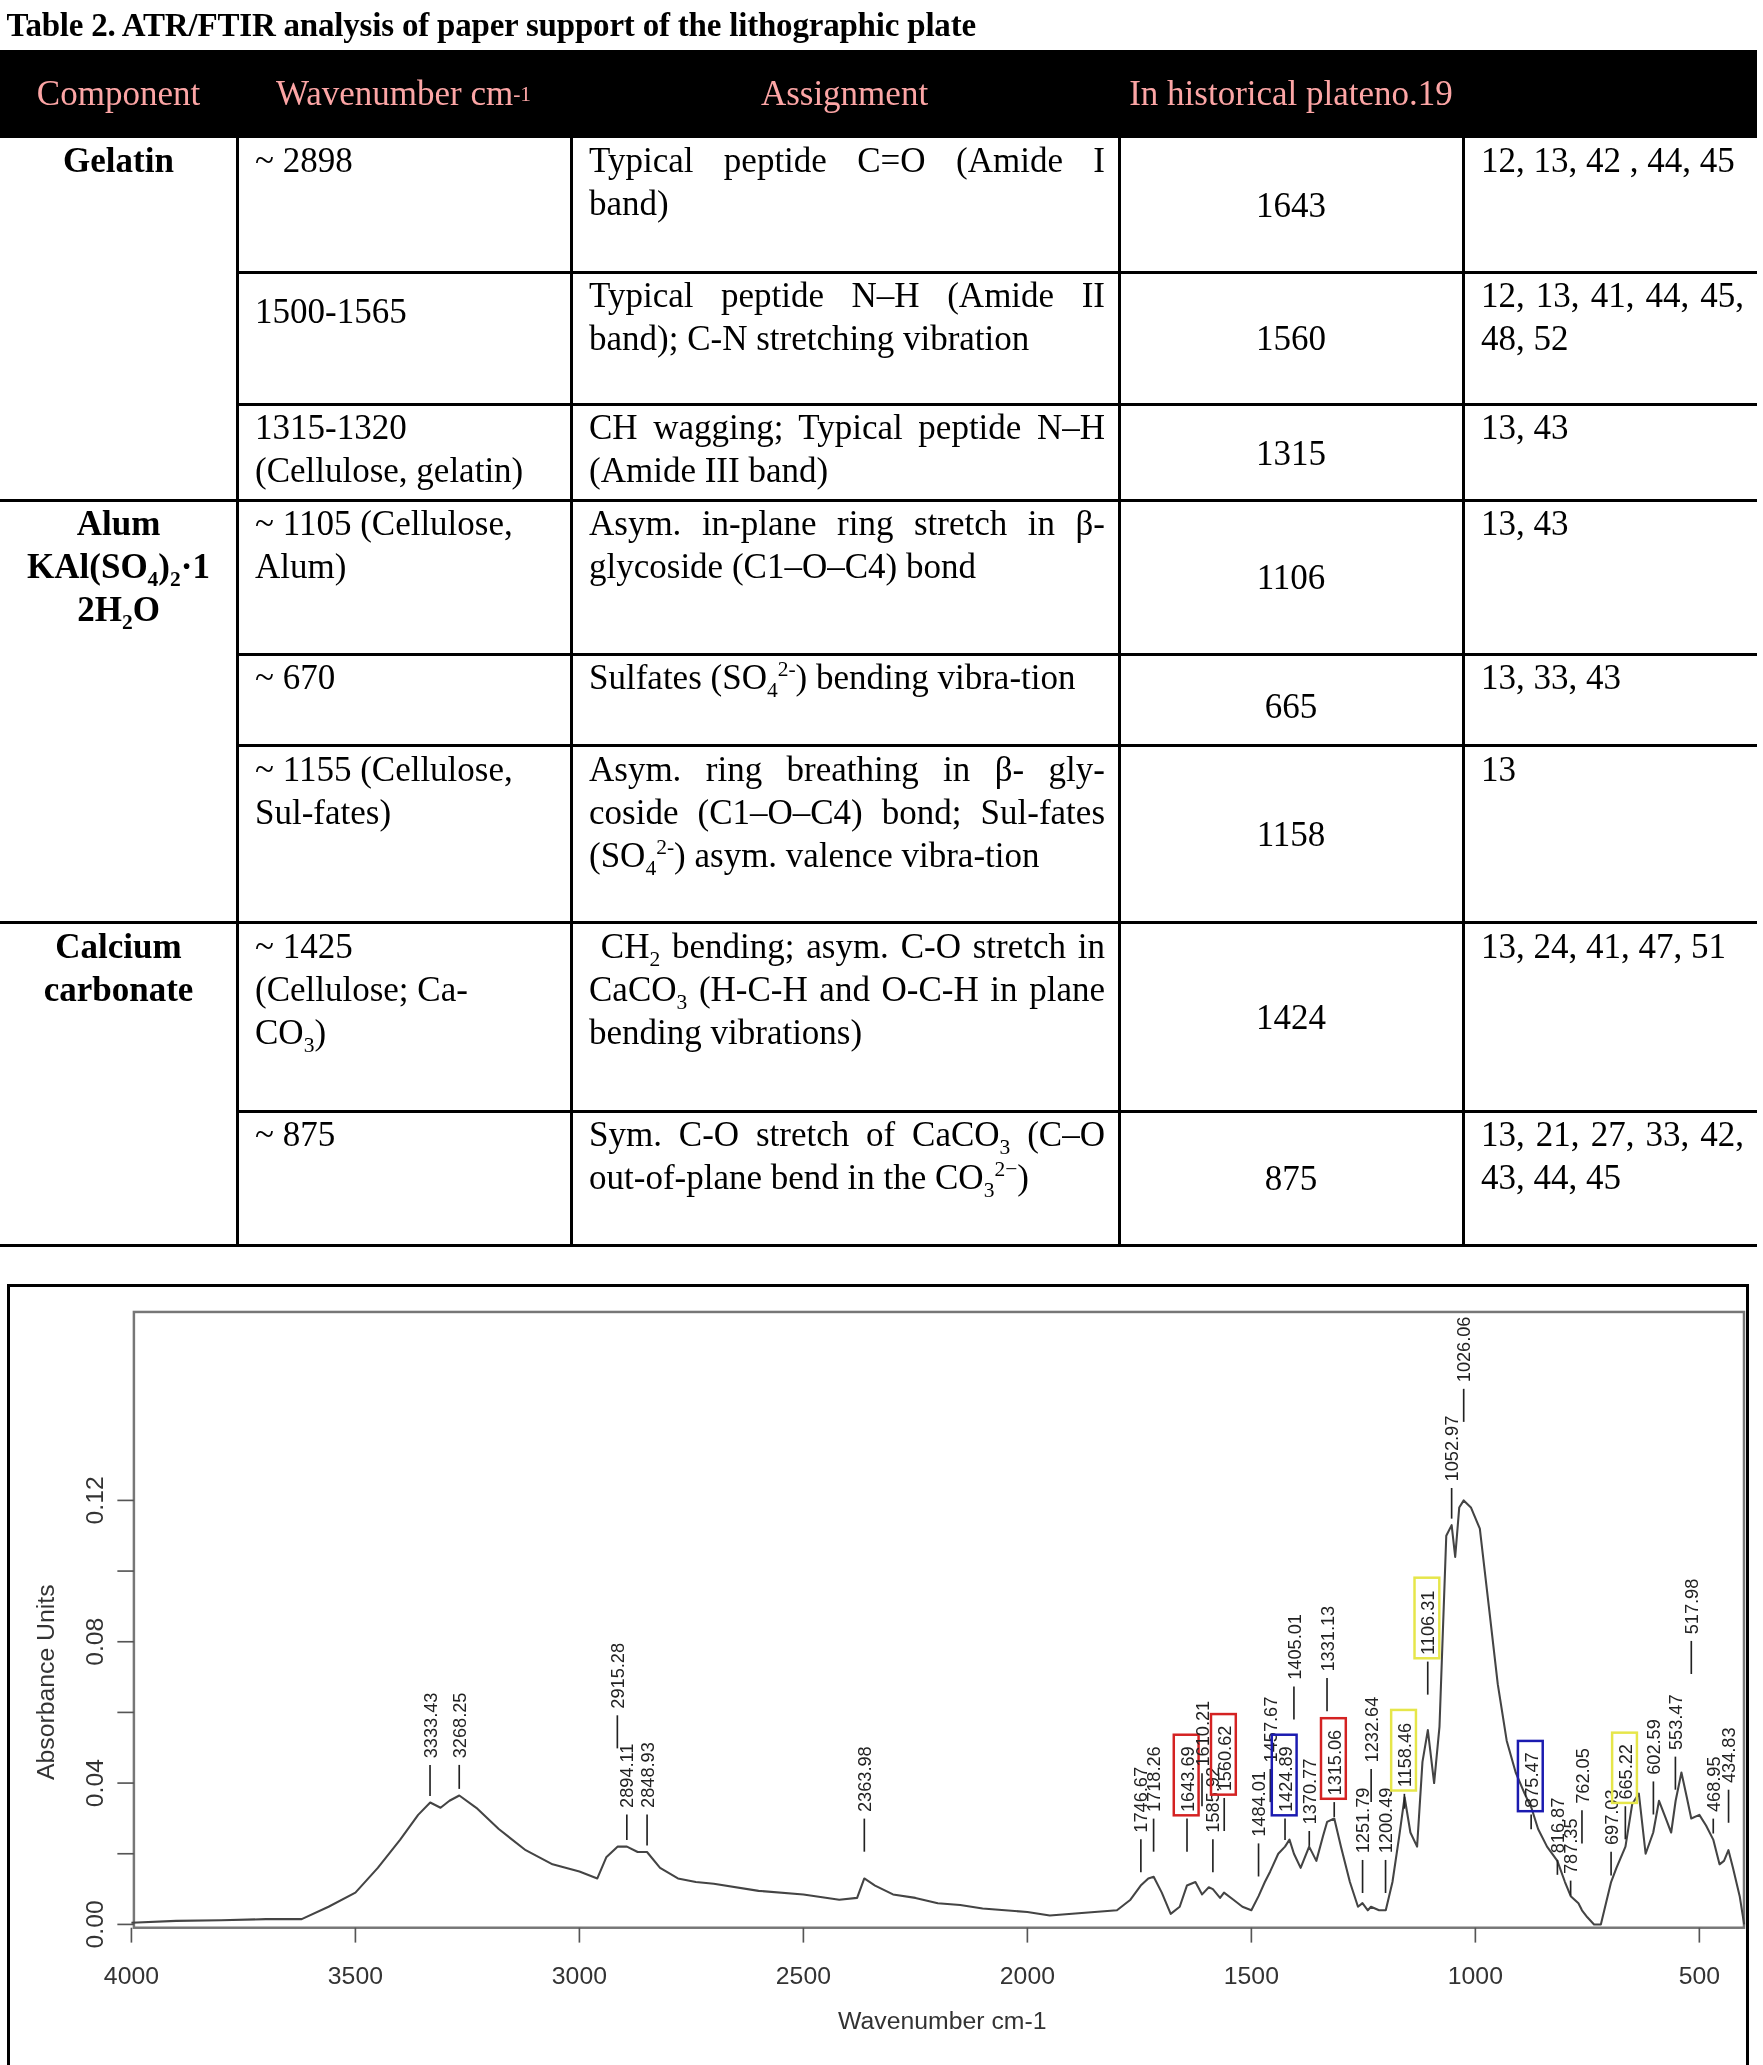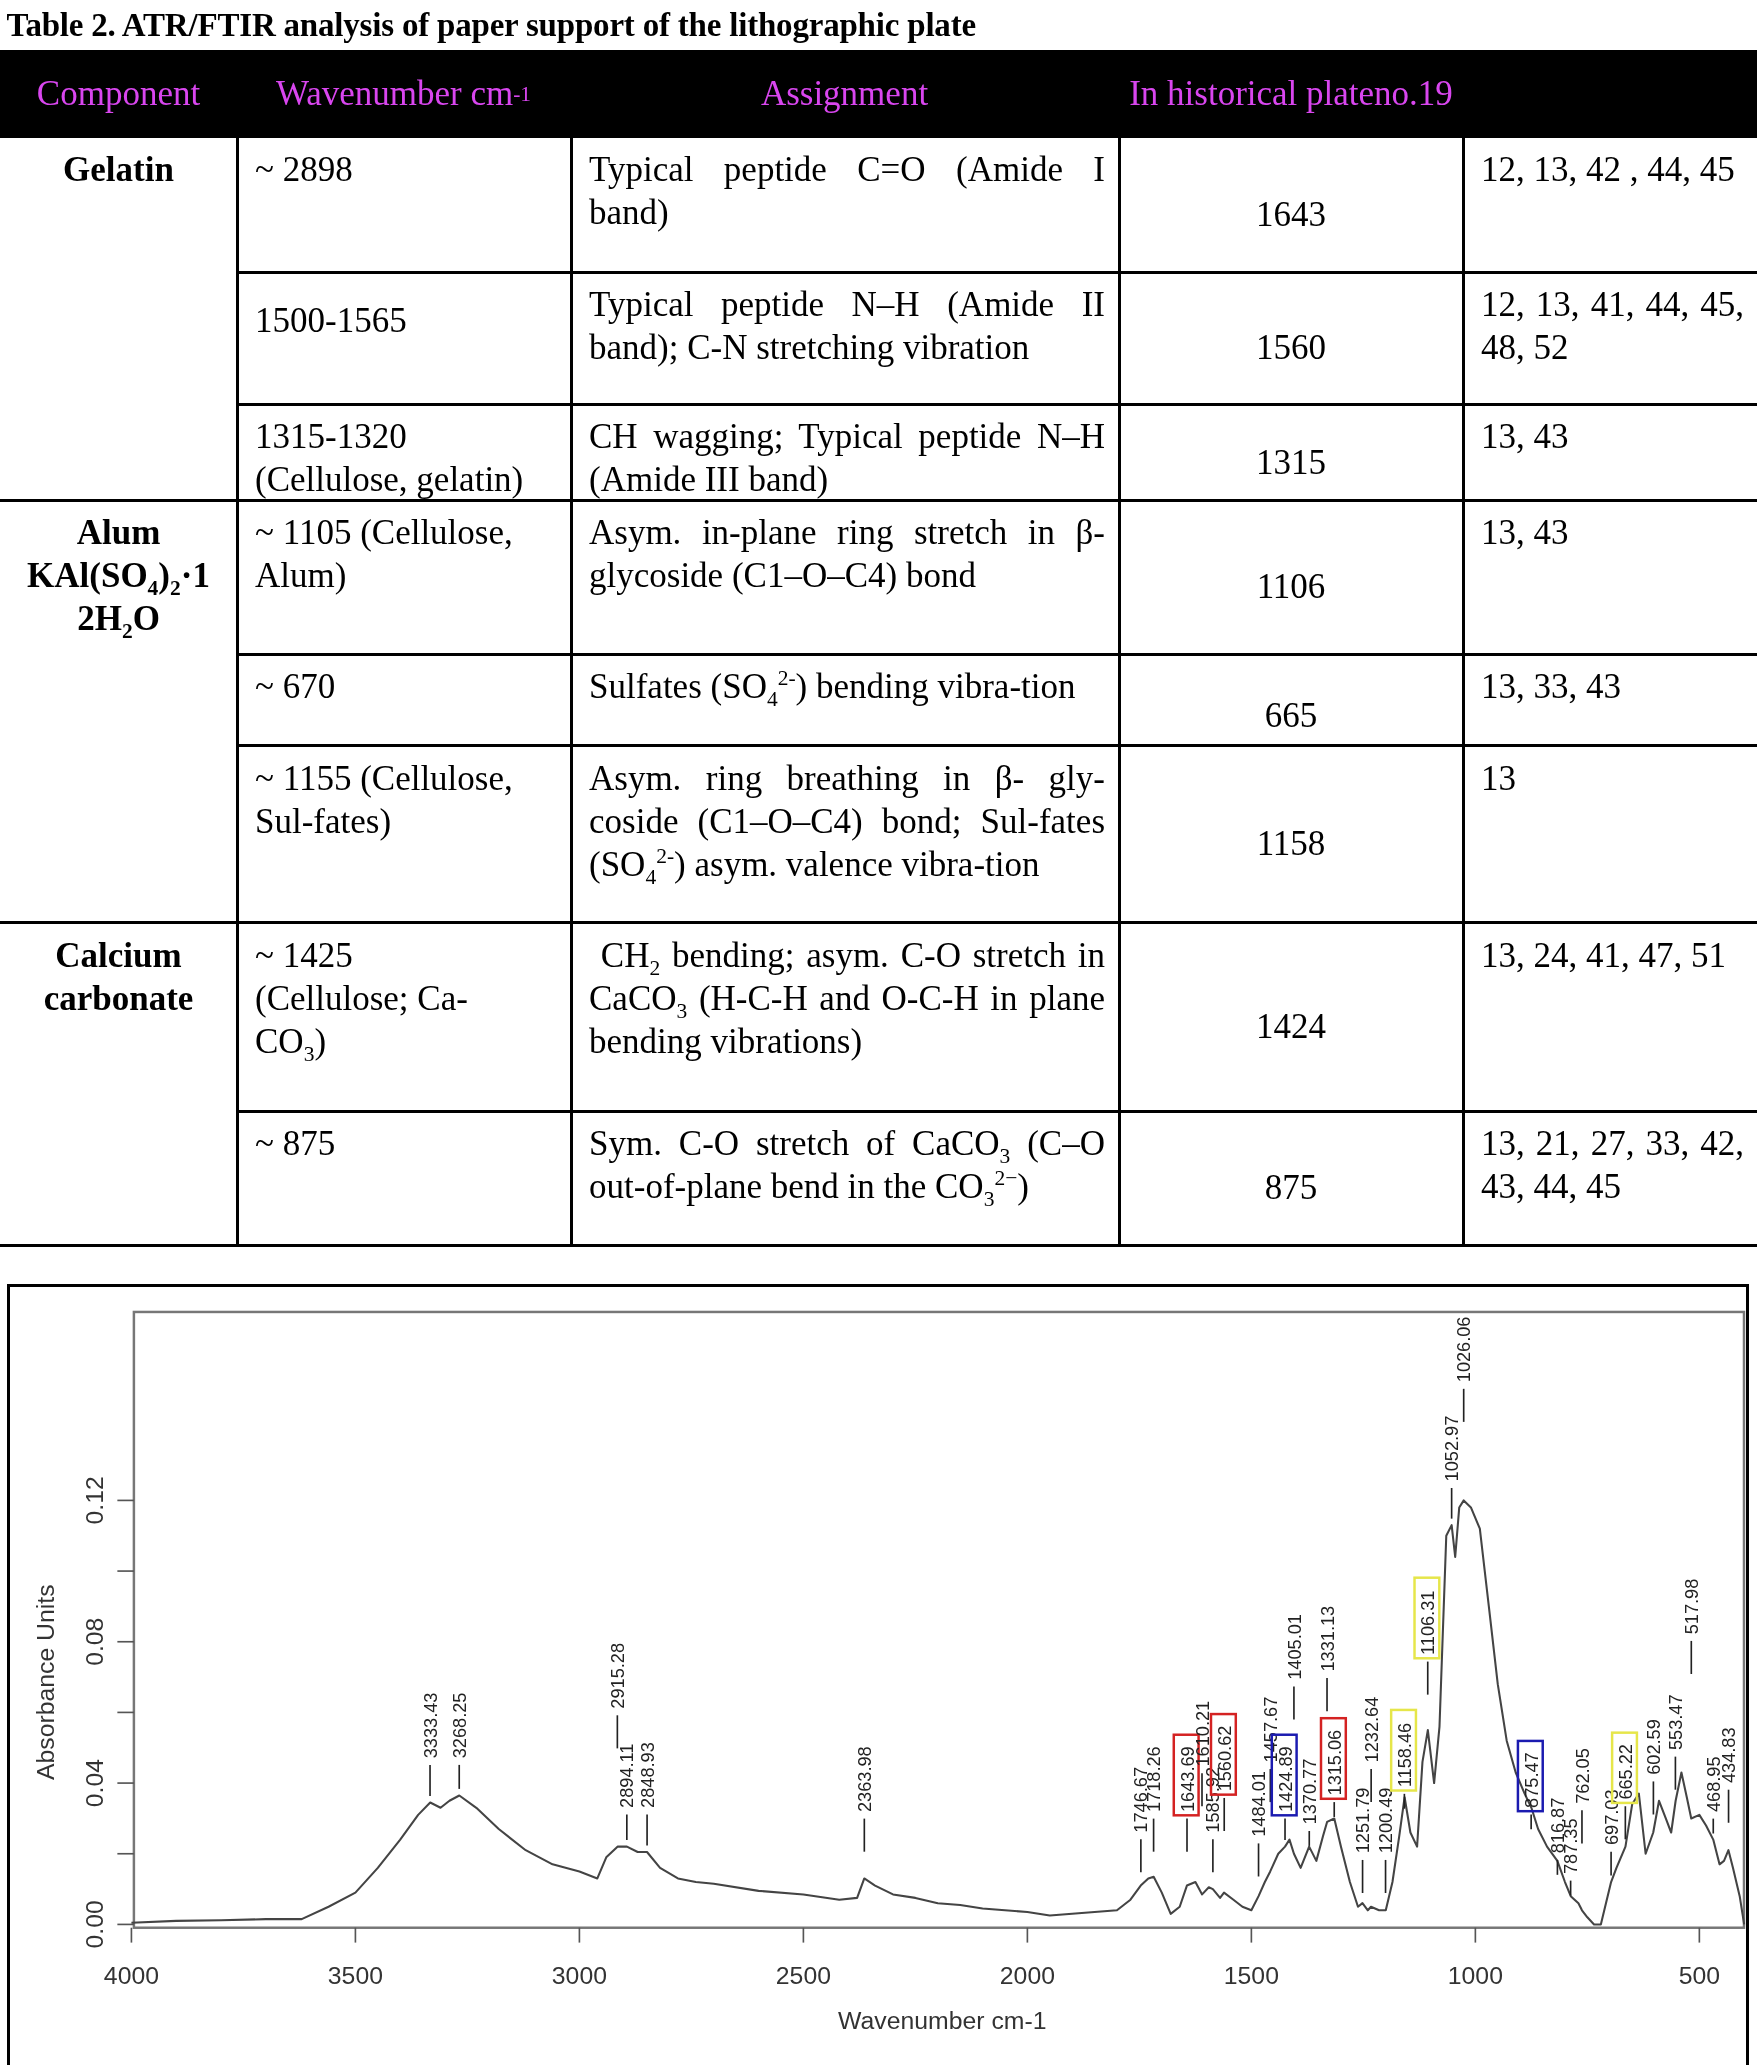--- a/index.html
+++ b/index.html
@@ -1,23 +1,23 @@
 <!DOCTYPE html>
 <html style="font-size:13.2px"><head>
 <meta charset="utf-8">
 <style>
   html, body { margin:0; padding:0; background:#fff; }
   body { width:1763px; height:2066px; position:relative; overflow:hidden; font-family:"Liberation Serif", "DejaVu Serif", serif; color:#000; }
   .caption { position:absolute; left:6.6px; top:6.6px; font-size:33px; font-weight:bold; white-space:nowrap; letter-spacing:-0.2px; }
   .tbl { position:absolute; left:0; top:50px; width:1757px; }
-  .thead { position:absolute; left:0; top:0; width:1757px; height:88px; background:#000; color:#d946ef; }
+  .thead { position:absolute; left:0; top:0; width:1757px; height:88px; background:#000; color:#fca5a5; }
   .th { position:absolute; top:0; height:88px; display:flex; align-items:center; justify-content:center; text-align:center; font-size:35px; line-height:40px; }
   .vline { position:absolute; background:#000; width:2.5px; }
   .hline { position:absolute; background:#000; height:3.3px; }
-  .cell { position:absolute; font-size:35px; line-height:43px;margin-top:9px; }
+  .cell { position:absolute; font-size:35px; line-height:43px; }
   .comp { font-weight:bold; text-align:center; }
   .just { text-align:justify; }
   sup, sub { font-size:21.5px; line-height:0; }
   .frame { position:absolute; left:7.4px; top:1284px; width:1742px; height:785px; border:3.3px solid #000; box-sizing:border-box; border-bottom:none; }
   svg.chart { position:absolute; left:0; top:0; }
   .axis-text { font-family:"Liberation Sans", "DejaVu Sans", sans-serif; font-size:30px; fill:#333; }
   .peak-text { font-family:"Liberation Sans", "DejaVu Sans", sans-serif; font-size:22px; fill:#222; }
 </style>
 </head>
 <body>

